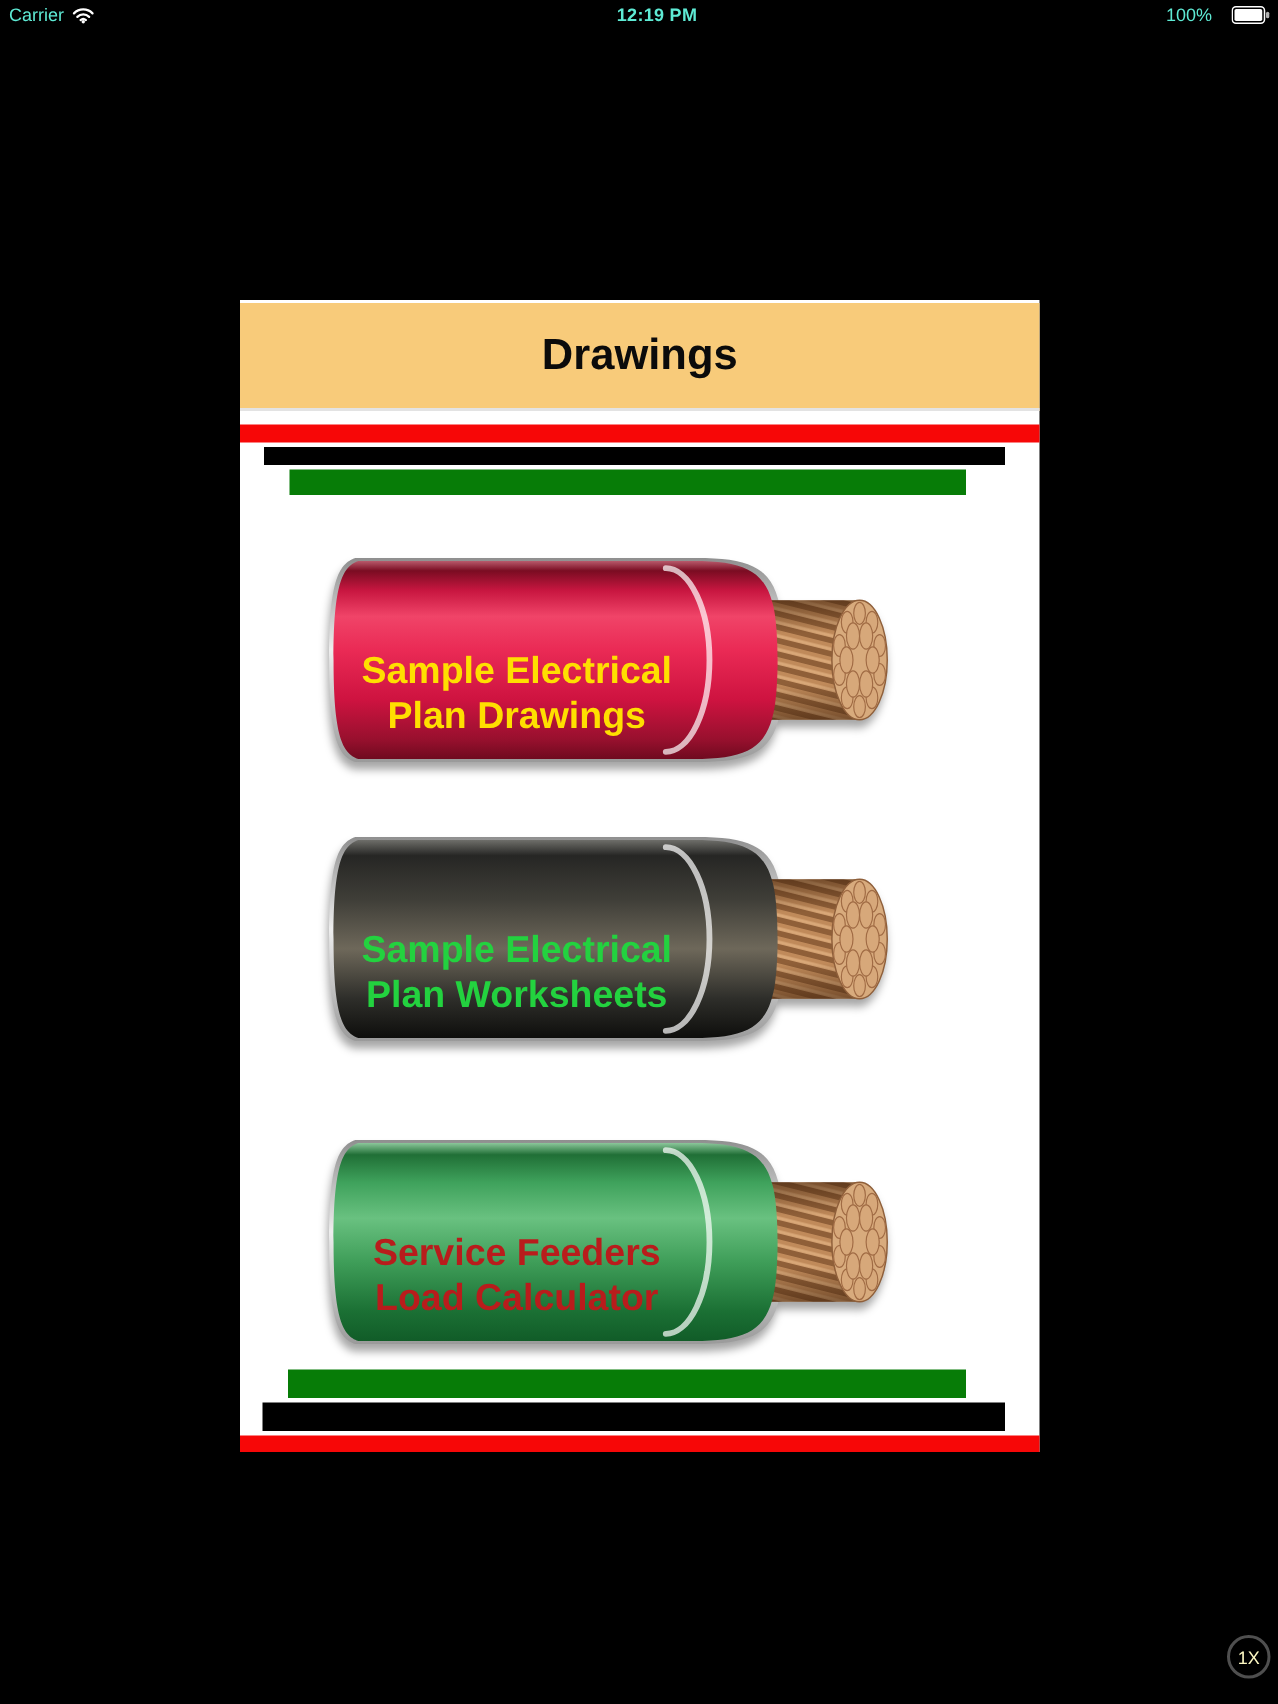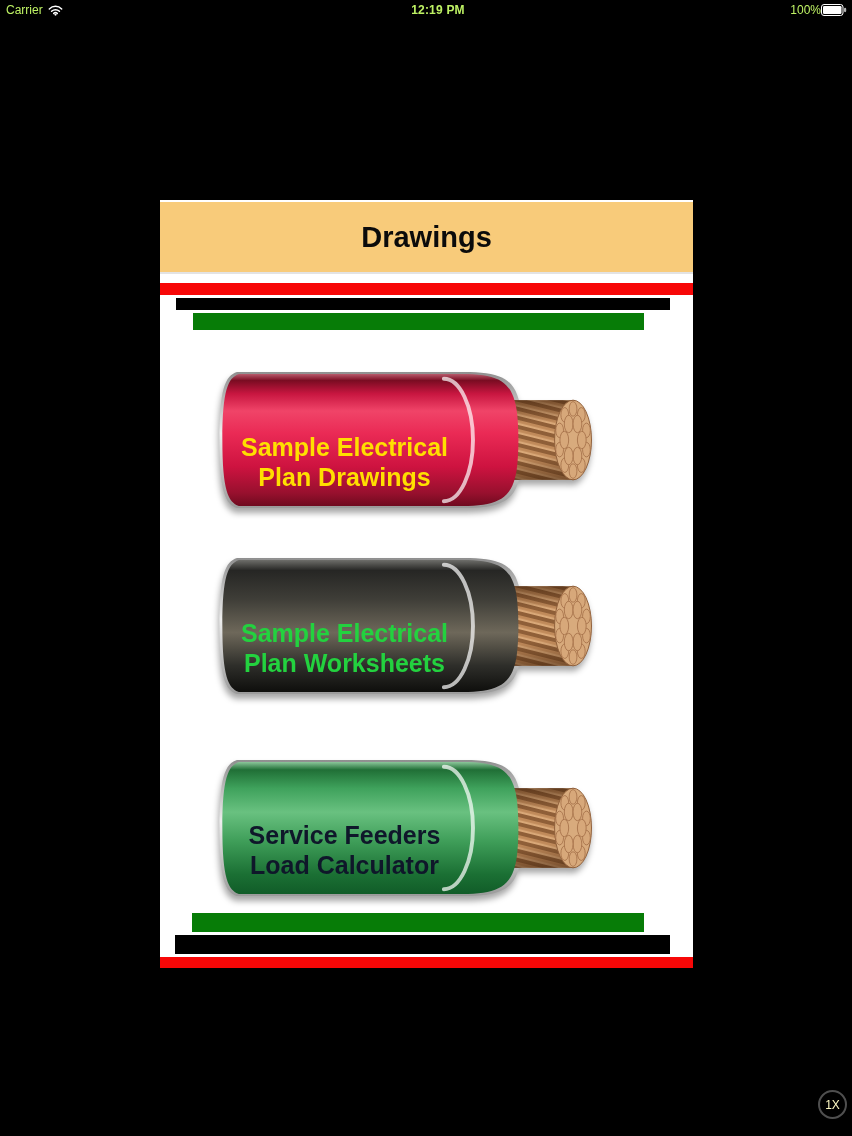--- a/index.html
+++ b/index.html
@@ -3,24 +3,24 @@
 <meta charset="utf-8">
 <style>
   html,body { margin:0; padding:0; }
   body {
     width:852px; height:1136px; position:relative; overflow:hidden;
     background:#000; font-family:"Liberation Sans", sans-serif;
     -webkit-font-smoothing:antialiased;
   }
 
   
-  .status-bar { position:absolute; top:0; left:0; width:852px; height:20px; color:#bef264; font-size:12px; }
+  .status-bar { position:absolute; top:0; left:0; width:852px; height:20px; color:#5eead4; font-size:12px; }
   .sb-left  { position:absolute; left:6px; top:0; height:20px; display:flex; align-items:center; gap:5px; }
   .sb-time  { position:absolute; left:12px; width:100%; top:0; height:20px; display:flex; align-items:center; justify-content:center; font-weight:bold; letter-spacing:.2px; }
-  .sb-right { position:absolute; right:5px; top:0; height:20px; display:flex; align-items:center; gap:0; }
+  .sb-right { position:absolute; right:5px; top:0; height:20px; display:flex; align-items:center; gap:13px; }
   .sb-icon svg { display:block; }
 
   
   .panel { position:absolute; left:160px; top:200px; width:533px; height:768px; background:#fff; }
 
   .app-header {
     position:absolute; top:2px; left:0; width:100%; height:72px; box-sizing:border-box;
     display:flex; align-items:center; justify-content:center;
     border-bottom:2px solid #e3e3e3;
   }
@@ -196,21 +196,21 @@
 
   <div class="cable-button b3">
     <svg class="cable-svg" viewBox="0 0 385 140" aria-hidden="true">
       <path d="M 20,0 L 254,0 C 289,0 304,6 310,28 C 315,44 315,96 310,112 C 304,134 289,140 254,140 L 20,140 C 8,136 2,123 2,70 C 2,17 8,4 20,0 Z" fill="url(#silverGrad)"></path>
       <rect x="278" y="29" width="90" height="82" fill="url(#copperStripes)"></rect>
       <rect x="278" y="29" width="90" height="82" fill="url(#copperShade)"></rect>
       <use href="#strandFace"></use>
       <path d="M 22,2 L 252,2 C 285,2 300,8 306,30 C 311,45 311,95 306,110 C 300,132 285,138 252,138 L 22,138 C 11,134 5,122 5,70 C 5,18 11,6 22,2 Z" fill="url(#jacketGreen)"></path>
       <path d="M 233,7 A 30,63 0 0 1 233,133" stroke="#ffffff" stroke-opacity="0.7" stroke-width="4" fill="none" stroke-linecap="round"></path>
     </svg>
-    <div class="cable-label" style="color: #0f172a;">Service Feeders
+    <div class="cable-label" style="color: #b91c1c;">Service Feeders
 Load Calculator</div>
   </div>
 
   <div class="stripe green-bottom" style="background-color: rgb(7, 124, 7);"></div>
   <div class="stripe black-bottom" style="background-color: rgb(0, 0, 0);"></div>
   <div class="stripe red-bottom" style="background-color: rgb(247, 7, 7);"></div>
 </div>
 
 <div class="scale-button">1X</div>
 

